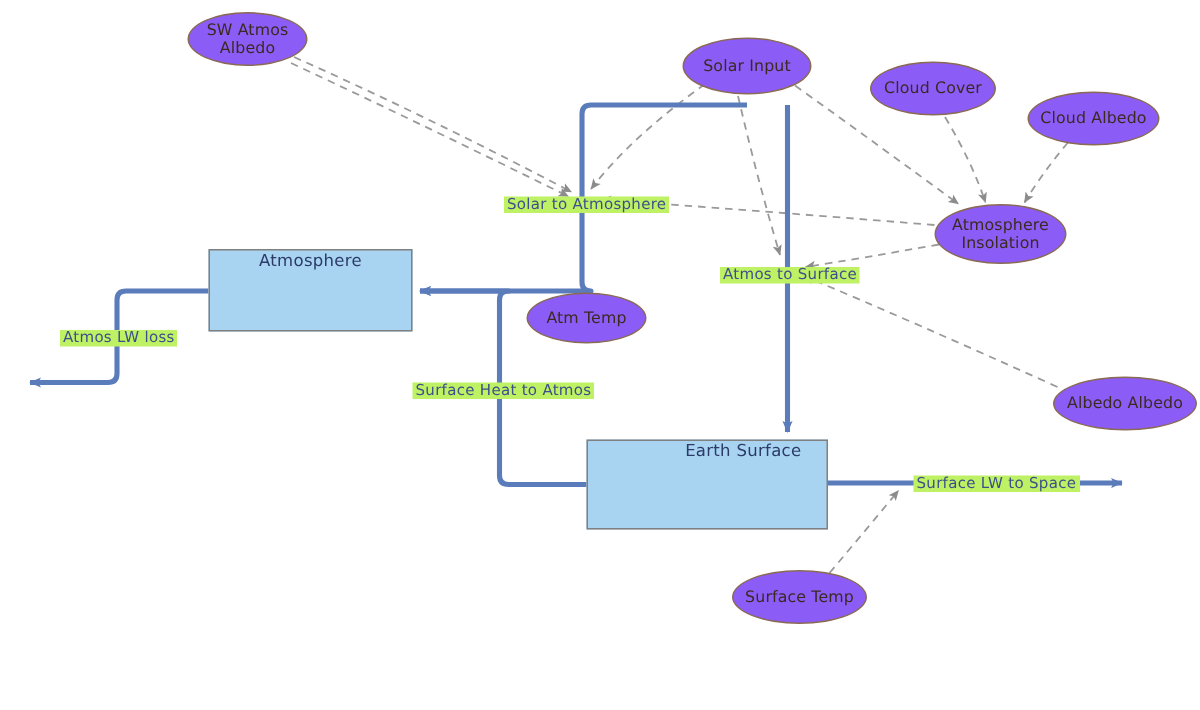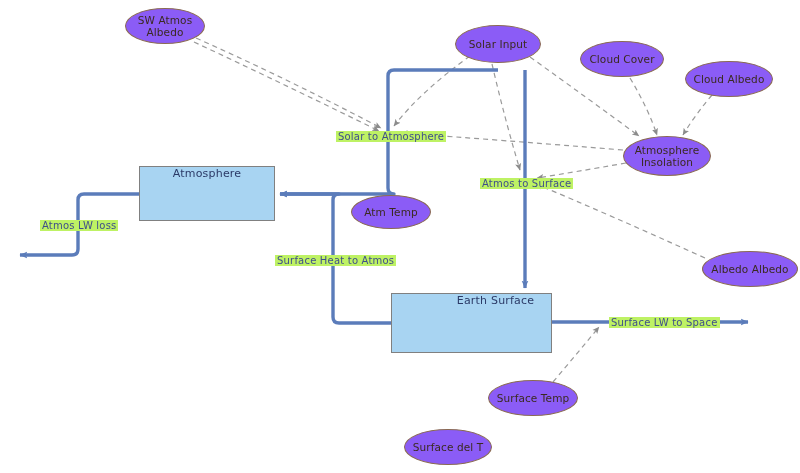--- a/index.html
+++ b/index.html
@@ -143,23 +143,20 @@
 
   <div class="aux-node" style="left:702px; top:251px; width:96px; height:36px;">
     <span class="aux-label">Albedo Albedo</span>
   </div>
 
 
   <div class="aux-node" style="left:488px; top:380px; width:90px; height:36px;text-align:right;">
     <span class="aux-label">Surface Temp</span>
   </div>
 
-  <div class="aux-node" style="left:404px; top:429px; width:88px; height:36px;">
-    <span class="aux-label">Surface del T</span>
-  </div>
 
   <div class="flow-label" style="left:336px; top:131px;">Solar to Atmosphere</div>
 
   <div class="flow-label" style="left:480px; top:178px;">Atmos to Surface</div>
 
   <div class="flow-label" style="left:40px; top:220px;">Atmos LW loss</div>
 
   <div class="flow-label" style="left:275px; top:255px;">Surface Heat to Atmos</div>
 
   <div class="flow-label" style="left:609px; top:317px;">Surface LW to Space</div>

